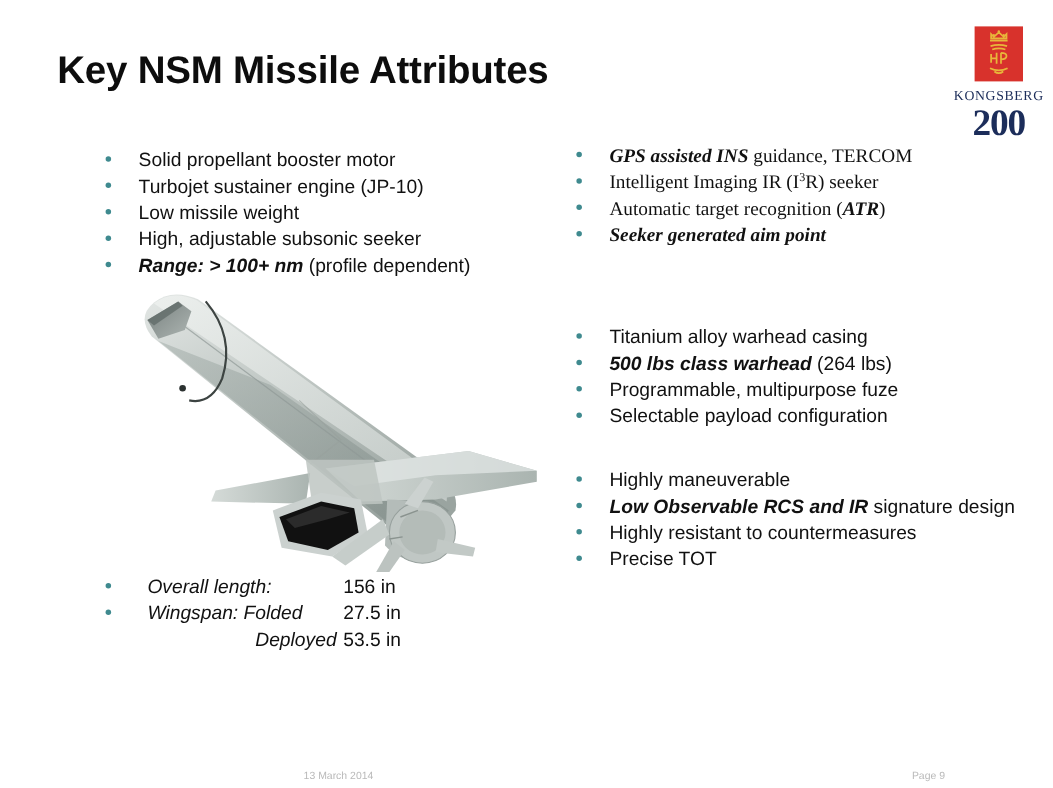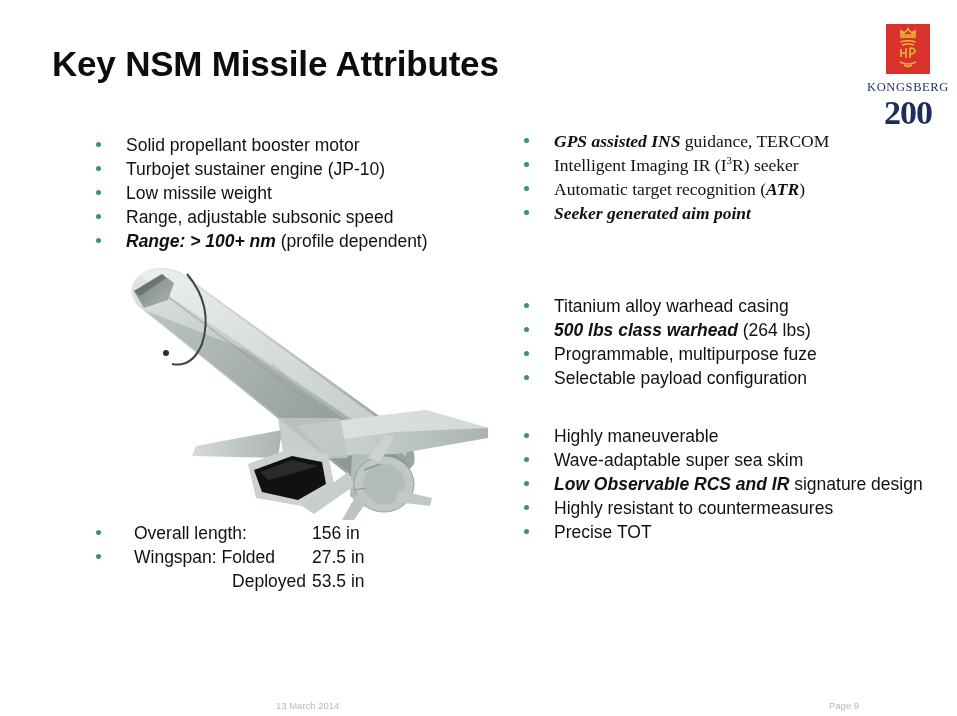--- a/index.html
+++ b/index.html
@@ -145,20 +145,21 @@
     border-radius: 50%;
     background: #3f8a8f;
   }
   .ddot.empty i { background: transparent; }
   .dlabel {
     flex: 0 0 auto;
     width: 178px;
     font-size: 17.5px;
     line-height: 24px;
     color: #111111;
+    font-style: italic;
   }
   .dlabel.right { text-align: right; padding-right: 6px; width: 172px; }
   .dvalue {
     flex: 1 1 auto;
     font-size: 17.5px;
     line-height: 24px;
     color: #111111;
   }
   .dvalue.strong { font-weight: bold; font-style: italic; text-align: right; padding-right: 24px;}
 
@@ -298,21 +299,21 @@
     <div class="brow">
       <span class="bdot">
           <i></i>
         </span>
       <span class="btext">Low missile weight</span>
     </div>
     <div class="brow">
       <span class="bdot">
           <i></i>
         </span>
-      <span class="btext">Range, adjustable subsonic speed</span>
+      <span class="btext">High, adjustable subsonic seeker</span>
     </div>
     <div class="brow">
       <span class="bdot">
           <i></i>
         </span>
       <span class="btext"><b>Range: &gt; 100+ nm</b><span> (profile dependent)</span></span>
     </div>
   </div>
 
   <div class="blist" id="list-guidance">
@@ -368,26 +369,20 @@
       <span class="btext">Selectable payload configuration</span>
     </div>
   </div>
 
   <div class="blist" id="list-signature">
     <div class="brow">
       <span class="bdot">
           <i></i>
         </span>
       <span class="btext">Highly maneuverable</span>
-    </div>
-    <div class="brow">
-      <span class="bdot">
-          <i></i>
-        </span>
-      <span class="btext">Wave-adaptable super sea skim</span>
     </div>
     <div class="brow">
       <span class="bdot">
           <i></i>
         </span>
       <span class="btext"><b>Low Observable RCS and IR</b><span> signature design</span></span>
     </div>
     <div class="brow">
       <span class="bdot">
           <i></i>

